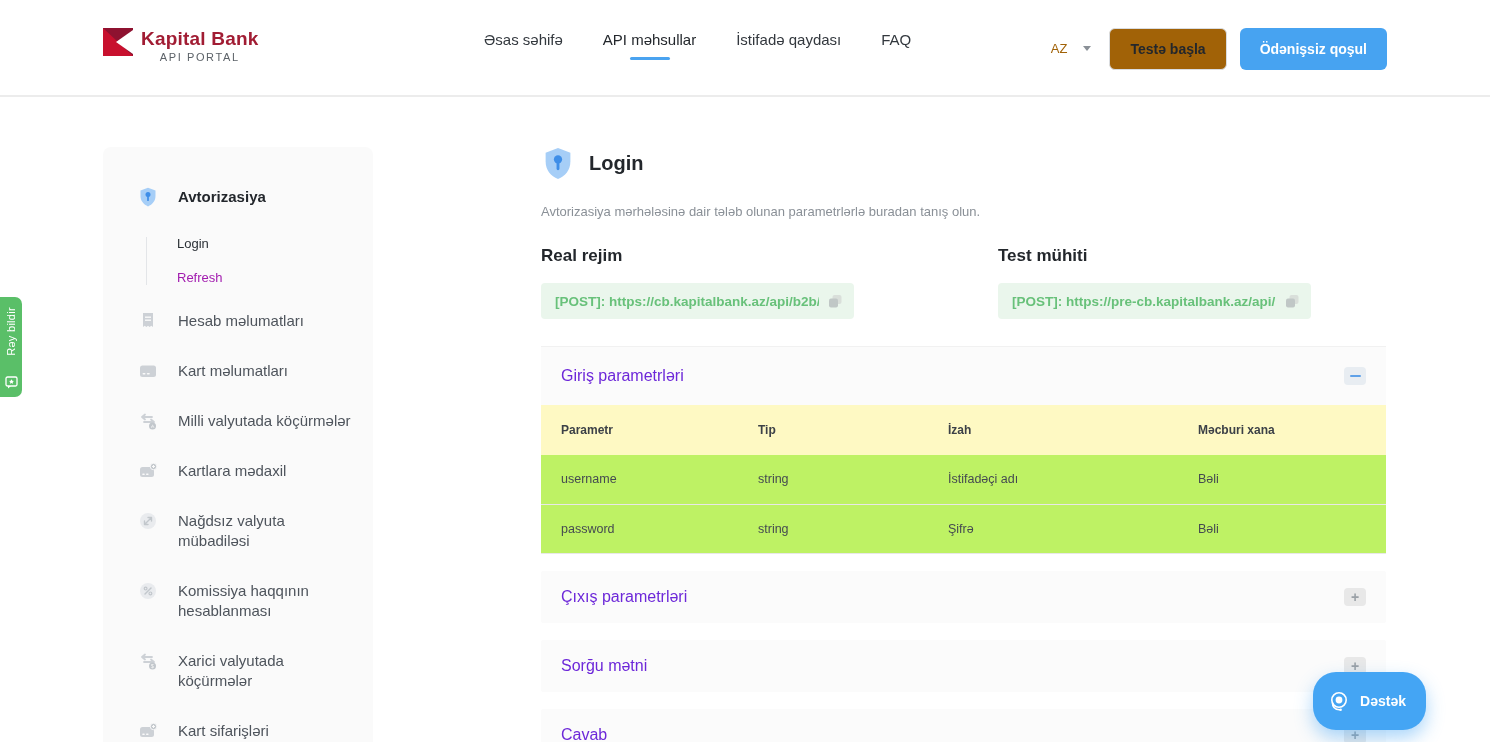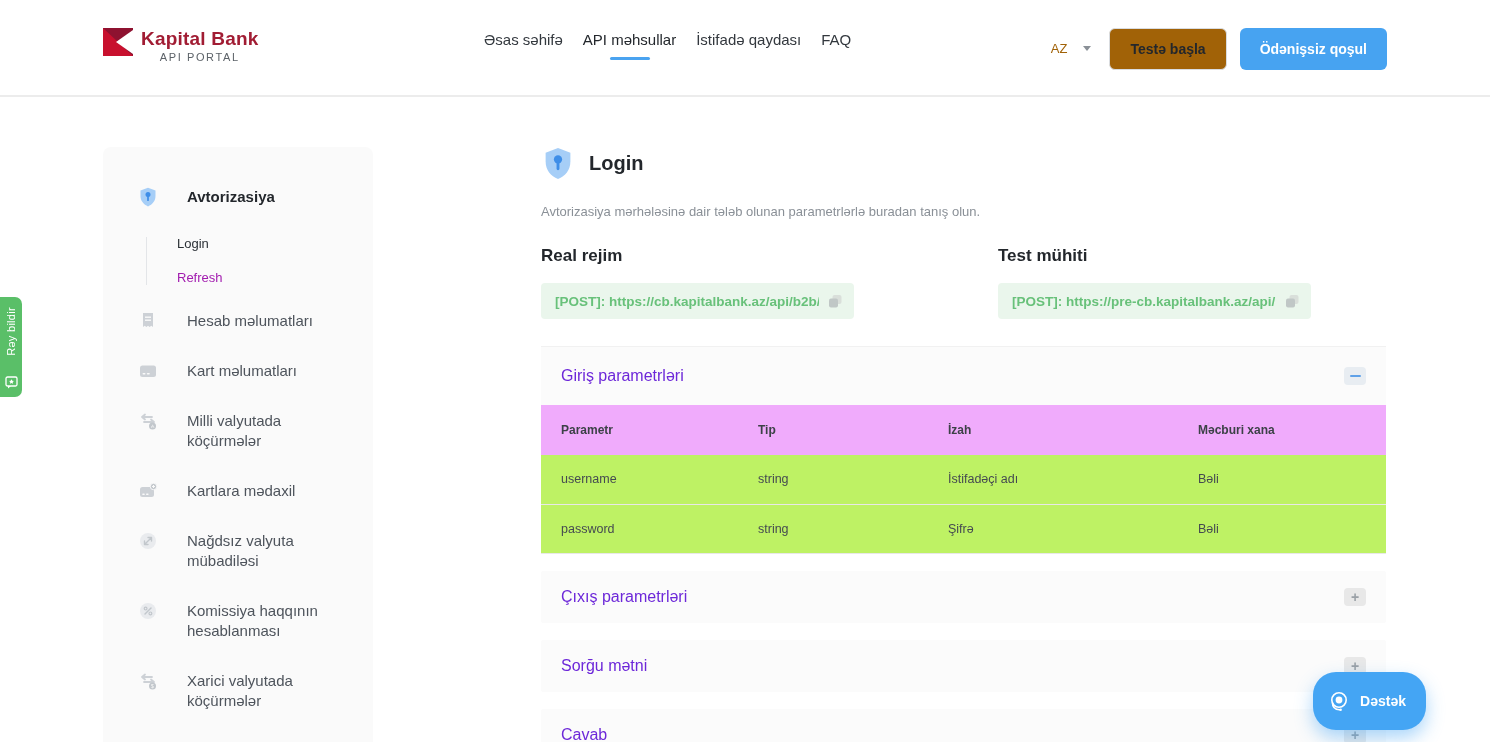--- a/index.html
+++ b/index.html
@@ -10,38 +10,38 @@
   
   .header { position:absolute; top:0; left:0; right:0; height:97px; background:#fff; border-bottom:2px solid #ececec; }
   .logo { position:absolute; left:103px; top:28px; display:flex; align-items:flex-start; gap:8px; cursor:pointer; }
   .logo-mark { position:relative; width:30px; height:28px; background:#8e1230; flex:none; }
   .logo-mark::before { content:""; position:absolute; left:0; bottom:0; width:0; height:0; border-bottom:28px solid #c8102e; border-right:30px solid transparent; }
   .logo-mark::after { content:""; position:absolute; right:0; top:50%; transform:translateY(-50%); width:0; height:0; border-right:17px solid #fff; border-top:12px solid transparent; border-bottom:12px solid transparent; }
   .logo-text { display:flex; flex-direction:column; align-items:center; }
   .logo-brand { font-size:19px; font-weight:bold; color:#a11c33; letter-spacing:.2px; line-height:22px; }
   .logo-sub { font-size:11px; color:#5c6268; letter-spacing:1.6px; font-weight:500; margin-top:1px; }
 
-  .nav { position:absolute; left:484px; top:0; height:79px; display:flex; align-items:center; gap:20px; }
+  .nav { position:absolute; left:484px; top:0; height:79px; display:flex; align-items:center; gap:40px; }
   .nav-item { position:relative; font-size:15px; color:#33383e; font-weight:500; cursor:pointer; padding:10px 0; }
   .nav-item.active { color:#23272c; }
   .nav-item.active::after { content:""; position:absolute; left:50%; transform:translateX(-50%); bottom:-2px; width:40px; height:3px; border-radius:2px; background:#4aa3f0; }
 
   .header-right { position:absolute; right:103px; top:0; height:97px; display:flex; align-items:center; gap:13px; }
   .lang { display:flex; align-items:center; gap:16px; font-size:13px; font-weight:500; color:#a16207; cursor:pointer; margin-right:5px; }
   .caret { width:0; height:0; border-left:4.5px solid transparent; border-right:4.5px solid transparent; border-top:5px solid #8a9097; }
   .btn-outline { background:#a16207; border:1px solid #d9dce0; border-radius:6px; padding:12px 20px; font-size:14px; font-weight:bold; color:#23272c; cursor:pointer; font-family:inherit; }
   .btn-primary { background:#47a3f1; border:none; border-radius:6px; padding:13px 20px; font-size:14px; font-weight:bold; color:#fff; cursor:pointer; font-family:inherit; }
 
   
   .feedback-tab { position:absolute; left:0; top:297px; width:22px; height:100px; background:#5abf68; border-radius:0 7px 7px 0; display:flex; flex-direction:column; align-items:center; justify-content:space-between; padding:10px 0 8px; cursor:pointer; z-index:5; }
   .feedback-label { writing-mode:vertical-rl; transform:rotate(180deg); color:#fff; font-size:11px; font-weight:500; letter-spacing:.3px; }
 
   
   .sidebar { position:absolute; left:103px; top:147px; width:270px; height:650px; background:#fafafa; border-radius:8px; padding:40px 20px 0 35px; }
-  .side-item { display:flex; align-items:flex-start; gap:29px; cursor:pointer; margin-bottom:30px; }
+  .side-item { display:flex; align-items:flex-start; gap:20px; cursor:pointer; margin-bottom:30px; }
   .side-item .lbl { font-size:15px; line-height:20px; color:#4e545c; padding-top:0; }
   .side-item.two .lbl { line-height:20px; }
   .side-item.active .lbl { font-weight:bold; color:#23272c; }
   .side-icon { width:20px; height:20px; flex:none; margin-top:0; }
   .sub-block { border-left:1px solid #e3e5e8; margin:24px 0 26px 8px; padding-left:30px; display:flex; flex-direction:column; gap:20px; }
   .sub-item { font-size:13px; color:#a21caf; cursor:pointer; line-height:14px; }
   .sub-item.active { color:#2b3036; font-weight:500; }
 
   
   .main { position:absolute; left:541px; top:147px; width:845px; }
@@ -62,21 +62,21 @@
   .sec-first { margin-top:27px; }
   .collapsed { height:52px; border-top:none; border-radius:2px; margin-top:17px; }
   .collapsed .section-head { height:52px; }
   .toggle { width:22px; height:18px; border:none; border-radius:4px; display:flex; align-items:center; justify-content:center; cursor:pointer; }
   .toggle.minus { background:#e8edf2; }
   .toggle.minus i { display:block; width:11px; height:2.5px; background:#5fa1e8; border-radius:1px; }
   .toggle.plus { background:#e8e8e8; color:#9aa0a6; font-size:14px; font-weight:bold; line-height:1; font-style:normal; }
 
   table.params { width:100%; border-collapse:collapse; }
   table.params th, table.params td { text-align:left; font-weight:normal; }
-  table.params thead tr { background:#f0abfc; height:50px;margin-top:25px; }
+  table.params thead tr { background:#fef9c3; height:50px;margin-top:25px; }
   table.params thead th { font-size:12px; font-weight:bold; color:#3c4147; }
   table.params tbody tr { background:#bef264; height:49px; border-bottom:1px solid #e8e8e8; }
   table.params td { font-size:12.5px; color:#454a51; }
   .c1 { width:217px; padding-left:20px; }
   .c2 { width:190px; }
   .c3 { width:250px; }
   .c4 { padding-left:0; }
 
   
   .support-btn { position:absolute; right:64px; top:672px; height:58px; padding:0 20px 0 14px; background:#44a5f4; border:none; border-radius:23px; display:flex; align-items:center; gap:9px; cursor:pointer; box-shadow:0 8px 18px rgba(68,165,244,.45); z-index:10; }

